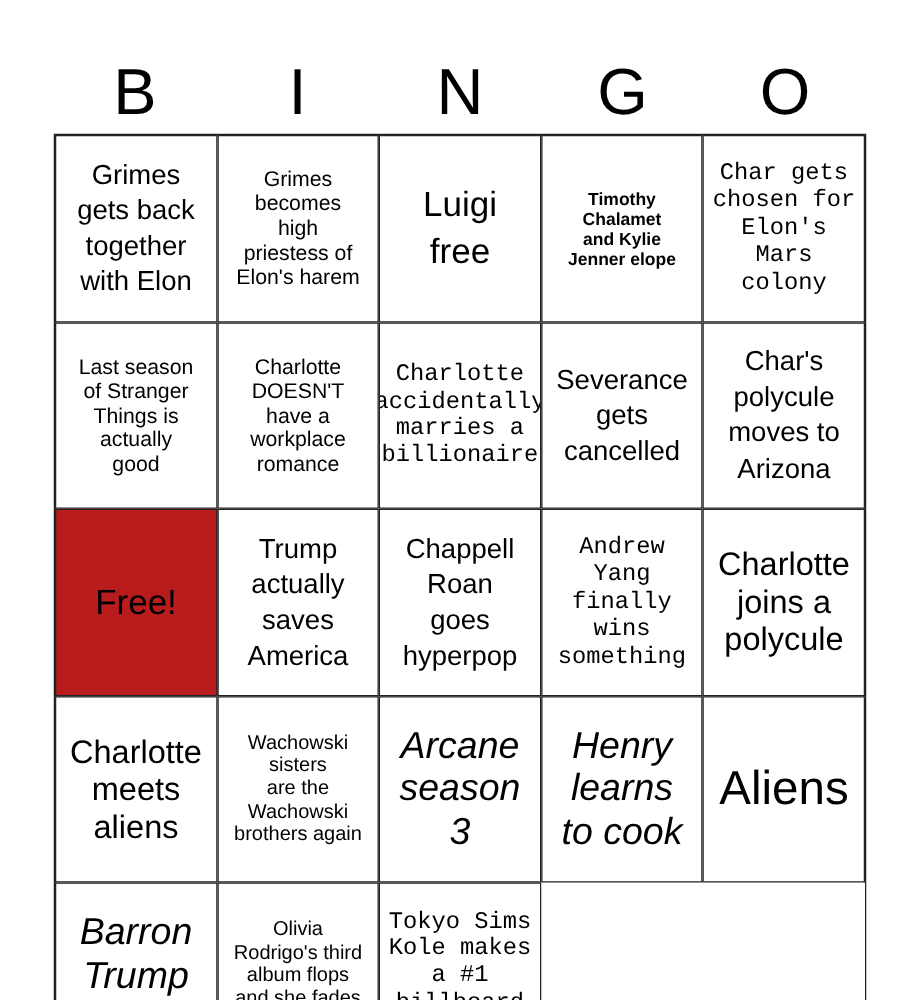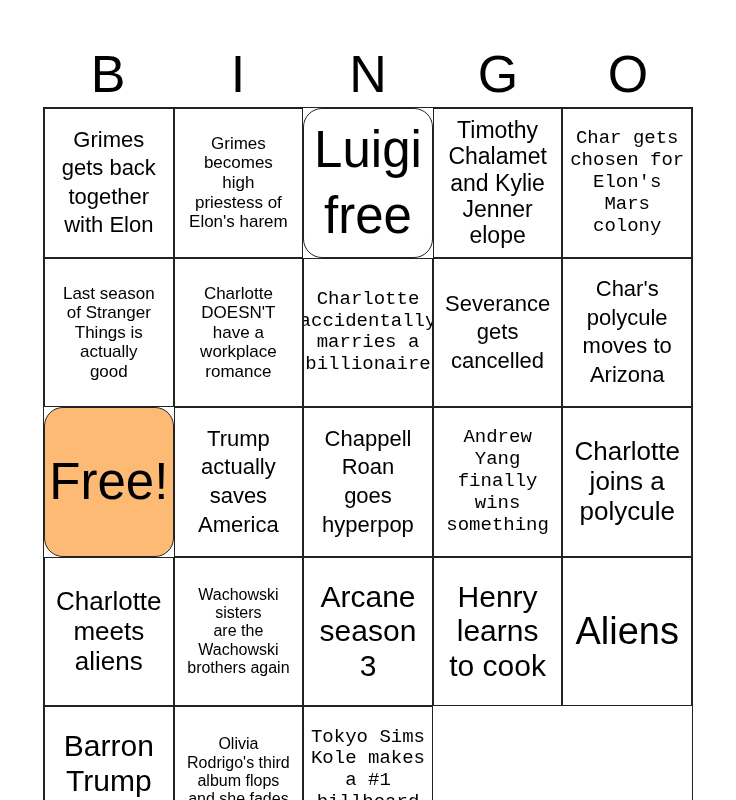--- a/index.html
+++ b/index.html
@@ -4,31 +4,31 @@
 <style>
   html, body { margin:0; padding:0; background:#ffffff; }
   body { width:736px; height:800px; position:relative; font-family:"Liberation Sans", sans-serif; color:#000; }
   .header { position:absolute; left:43px; top:40px; width:650px; height:68px; display:flex; }
   .header .letter { width:130px; text-align:center; font-size:52px; line-height:68px; }
   .grid { position:absolute; left:43px; top:107px; width:650px; height:750px; border:1.5px solid #222; box-sizing:border-box;
           display:grid; grid-template-columns:repeat(5,1fr); grid-template-rows:repeat(5,1fr); }
   .cell { border:1px solid #222; display:flex; align-items:center; justify-content:center; text-align:center;
           padding:2px 3px; box-sizing:border-box; line-height:1.15; overflow:hidden; }
   .cell span { white-space:pre-line; }
-  .free { background:#fdba74; }
+  .free { background:#b91c1c; }
   .s16 { font-size:16px; }
   .s17 { font-size:17px; }
-  .s18 { font-size:23px; }
+  .s18 { font-size:14px;font-weight:bold; }
   .s19 { font-size:19px;font-family:Liberation Mono, monospace; }
   .s21 { font-size:21px; }
   .s22 { font-size:22px; line-height:1.3; }
   .s26 { font-size:26px; }
-  .s30 { font-size:30px; }
+  .s30 { font-size:30px;font-style:italic; }
   .s38 { font-size:38px; }
-  .s44 { font-size:51px; line-height:1.3;border-radius:19px; }
+  .s44 { font-size:28px; line-height:1.3; }
 </style>
 </head>
 <body>
 
 <div class="header">
   <div class="letter">B</div>
   <div class="letter">I</div>
   <div class="letter">N</div>
   <div class="letter">G</div>
   <div class="letter">O</div>

